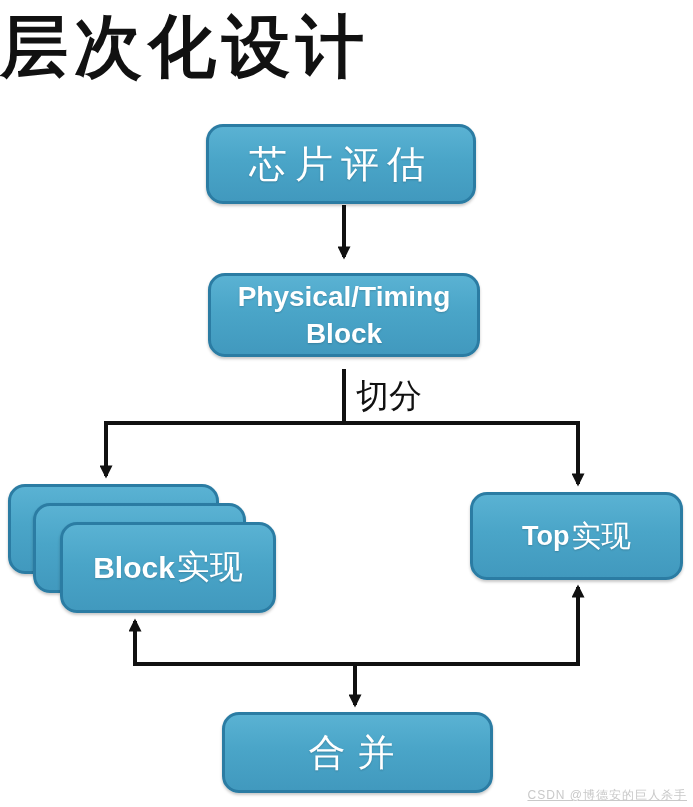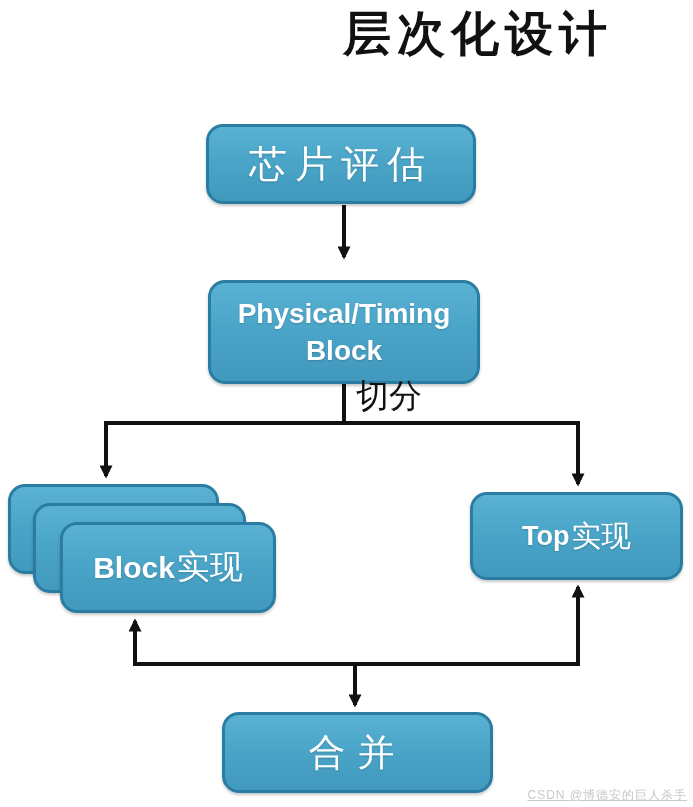--- a/index.html
+++ b/index.html
@@ -21,24 +21,24 @@
     top: 0;
     width: 693px;
     height: 807px;
     pointer-events: none;
   }
   .diagram-title {
     position: absolute;
     left: 0;
     top: 2px;
     width: 613px;
-    text-align: right;
+    text-align: left;
     font-family: "Liberation Serif", "DejaVu Serif", serif;
     font-weight: bold;
-    font-size: 48px;
+    font-size: 68px;
     letter-spacing: 6px;
     color: #111111;
     white-space: nowrap;
   }
   .node {
     position: absolute;
     box-sizing: border-box;
     background: linear-gradient(180deg, #5ab2d3 0%, #4aa5c8 45%, #4199be 100%);
     border: 3px solid #2b7ca3;
     border-radius: 17px;
@@ -48,21 +48,21 @@
     color: #ffffff;
     box-shadow: 0 2px 3px rgba(0,0,0,0.22);
   }
   .node-chip-eval {
     left: 206px; top: 124px; width: 270px; height: 80px;
     font-family: "Liberation Serif", "DejaVu Serif", serif;
     font-size: 38px; letter-spacing: 8px;
     text-shadow: 0 1px 2px rgba(0,0,0,0.18);
   }
   .node-budget {
-    left: 208px; top: 280px; width: 272px; height: 104px;
+    left: 208px; top: 273px; width: 272px; height: 84px;
     flex-direction: column;
     font-weight: bold;
     font-size: 28px;
     line-height: 1.33;
     text-shadow: 0 1px 2px rgba(0,0,0,0.18);
   }
   .split-label {
     position: absolute;
     left: 356px; top: 374px;
     font-family: "Liberation Serif", "DejaVu Serif", serif;

